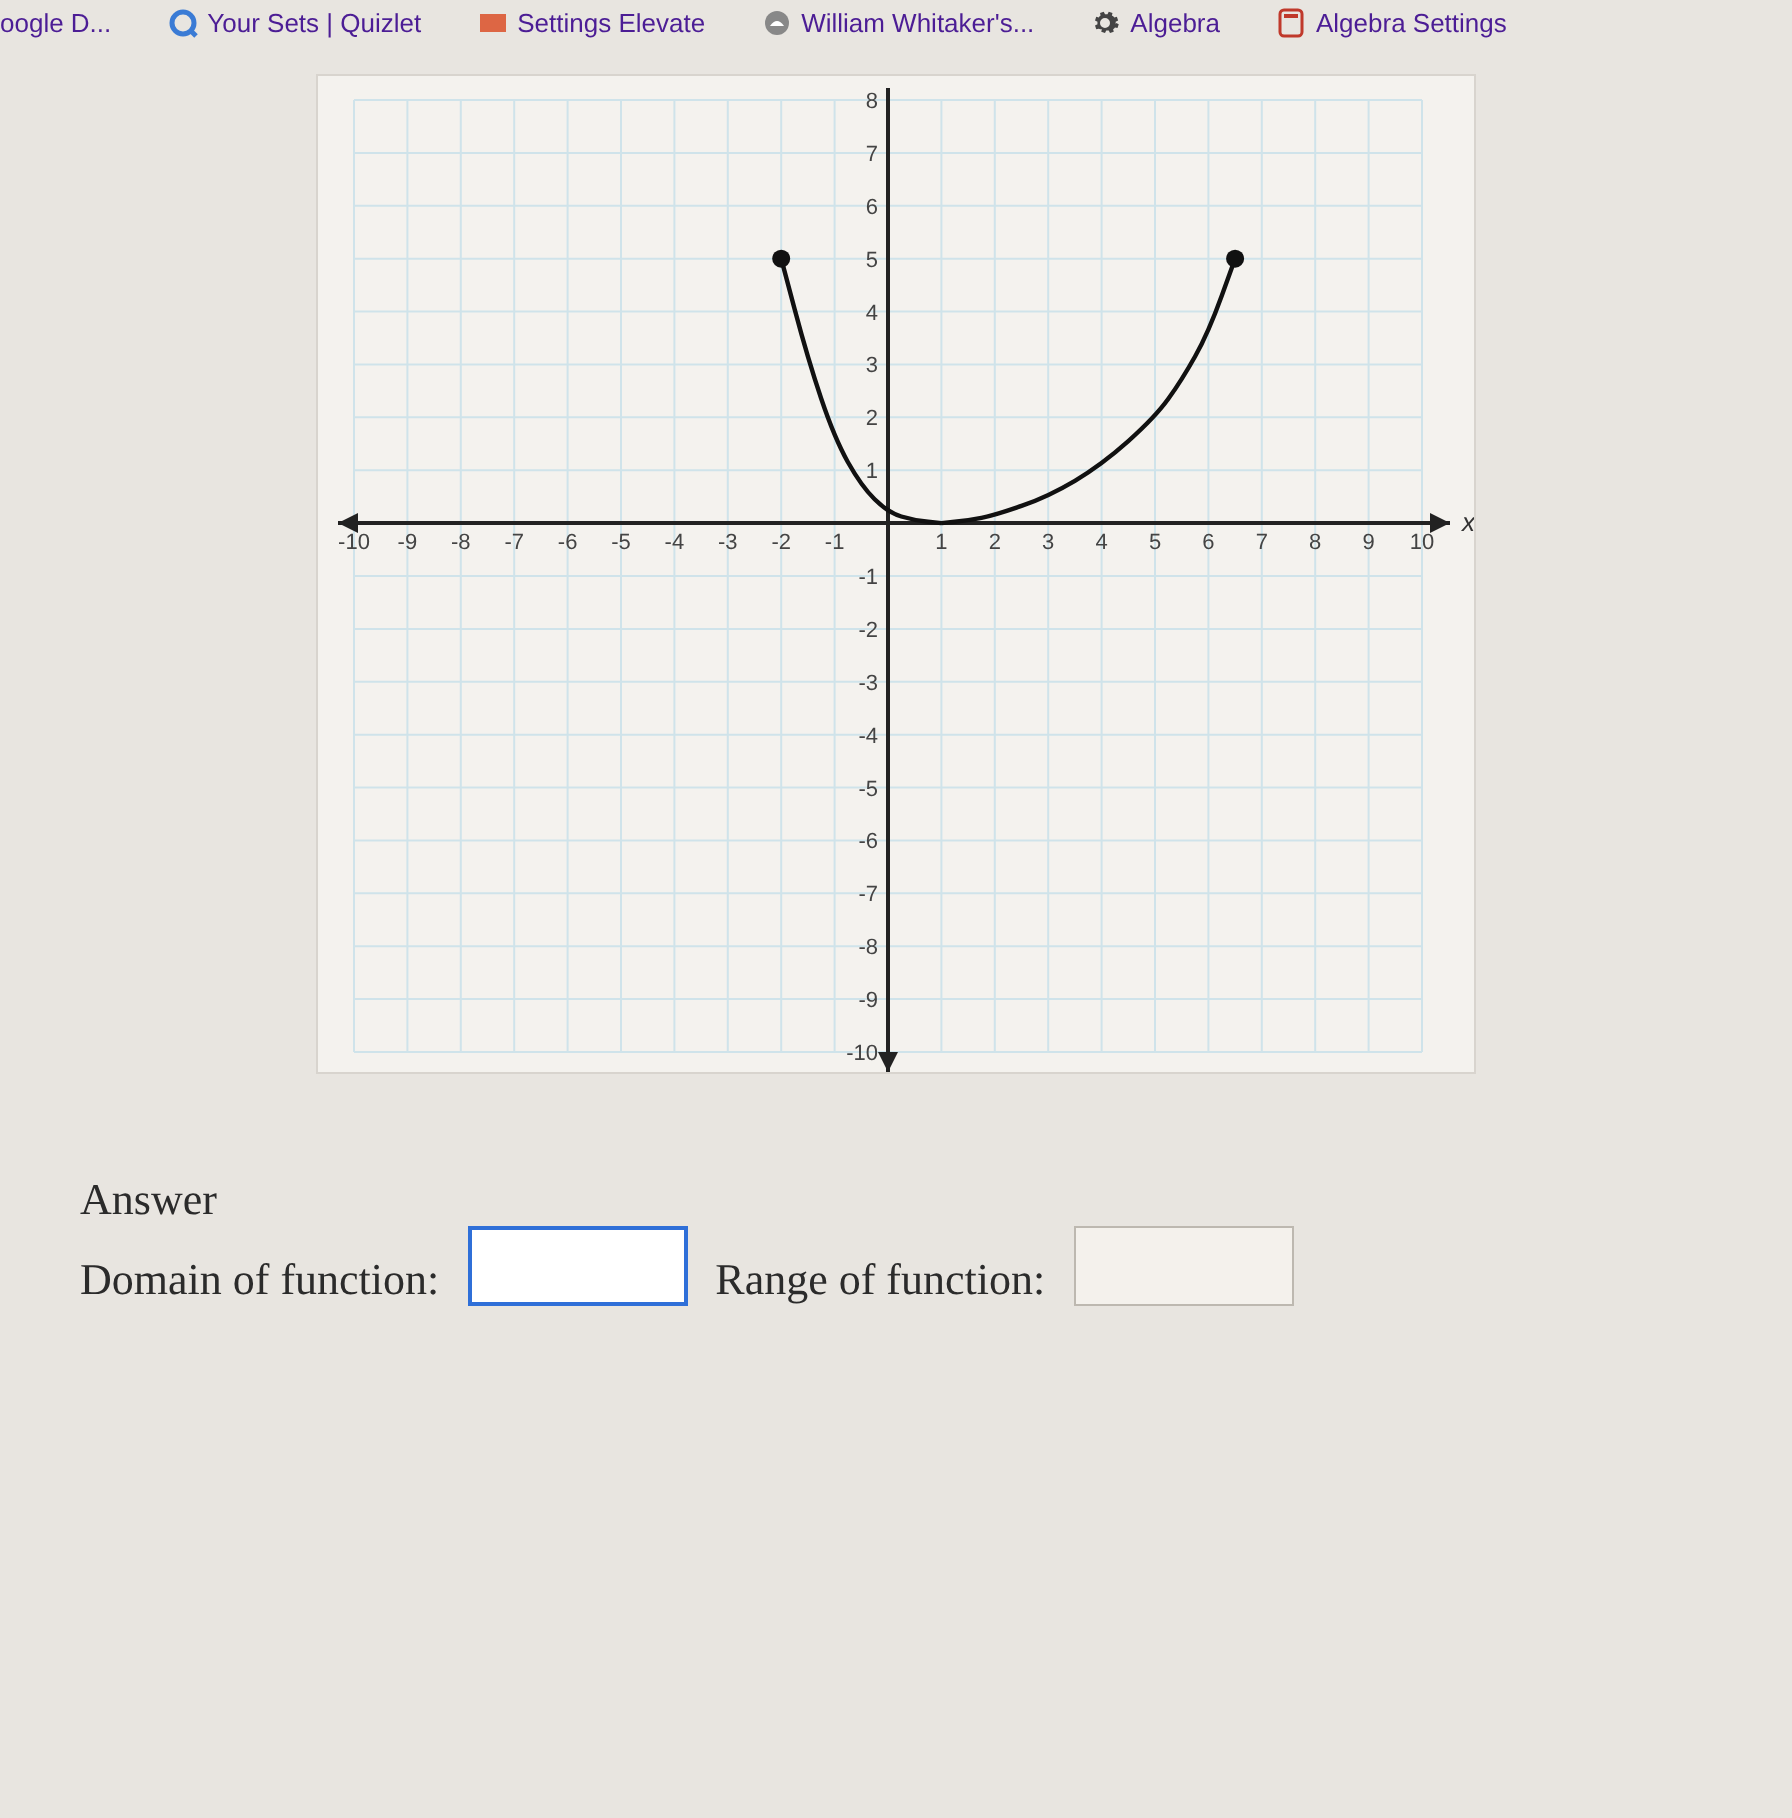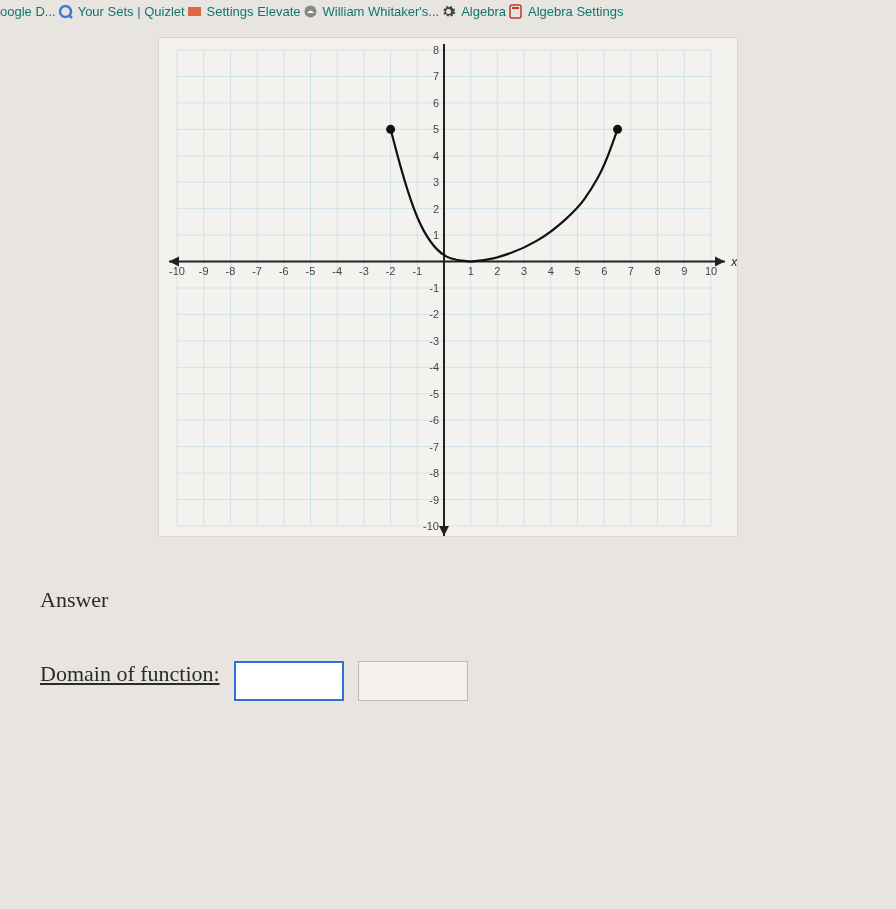--- a/index.html
+++ b/index.html
@@ -7,24 +7,24 @@
     width: 896px;
     height: 909px;
     background: #e8e5e0;
     font-family: Arial, sans-serif;
     overflow: hidden;
     position: relative;
   }
   .bookmarks {
     display: flex;
     align-items: center;
-    gap: 2px;
+    gap: 28px;
     padding: 4px 0 8px 0;
     font-size: 13px;
-    color: #0f766e;
+    color: #4c1d95;
   }
   .bookmarks .bm {
     display: flex;
     align-items: center;
     gap: 5px;
     cursor: pointer;
     white-space: nowrap;
   }
   .bookmarks .bm .ic {
     width: 15px; height: 15px;
@@ -38,31 +38,29 @@
     padding: 10px 0 30px 0;
   }
   svg.chart { background: #f4f2ee; border: 1px solid #d8d4ce; }
   .answer-area {
     padding: 20px 40px 0 40px;
     font-family: Georgia, 'Times New Roman', serif;
     color: #2b2b2b;
   }
   .answer-title {
     font-size: 22px;
-    margin-bottom: 48px;
     font-family: Liberation Serif, serif;
   }
   .row {
     display: flex;
-    align-items: flex-start;
+    align-items: flex-end;
     gap: 14px;
     font-size: 22px;
     margin-bottom: 44px;
     flex-wrap: wrap;
-    text-decoration: underline;
   }
   .input-box {
     width: 110px;
     height: 40px;
     border: 1px solid #bdb8b0;
     background: #f4f1ec;
     padding: 4px 6px;
     font-size: 18px;
   }
   .input-box.active {
@@ -232,16 +230,17 @@
       <circle cx="458.54999999999995" cy="91.33333333333333" r="4.5" class="endpoint"></circle>
     </svg>
 </div>
 
 <div class="answer-area">
   <div class="answer-title">Answer</div>
 
   <div class="row">
     <span>Domain of function:</span>
     <input class="input-box active" value="" style="">
+    <span>Range of function:</span>
     <input class="input-box" value="" style="">
   </div>
 
 </div>
 
 </body></html>

